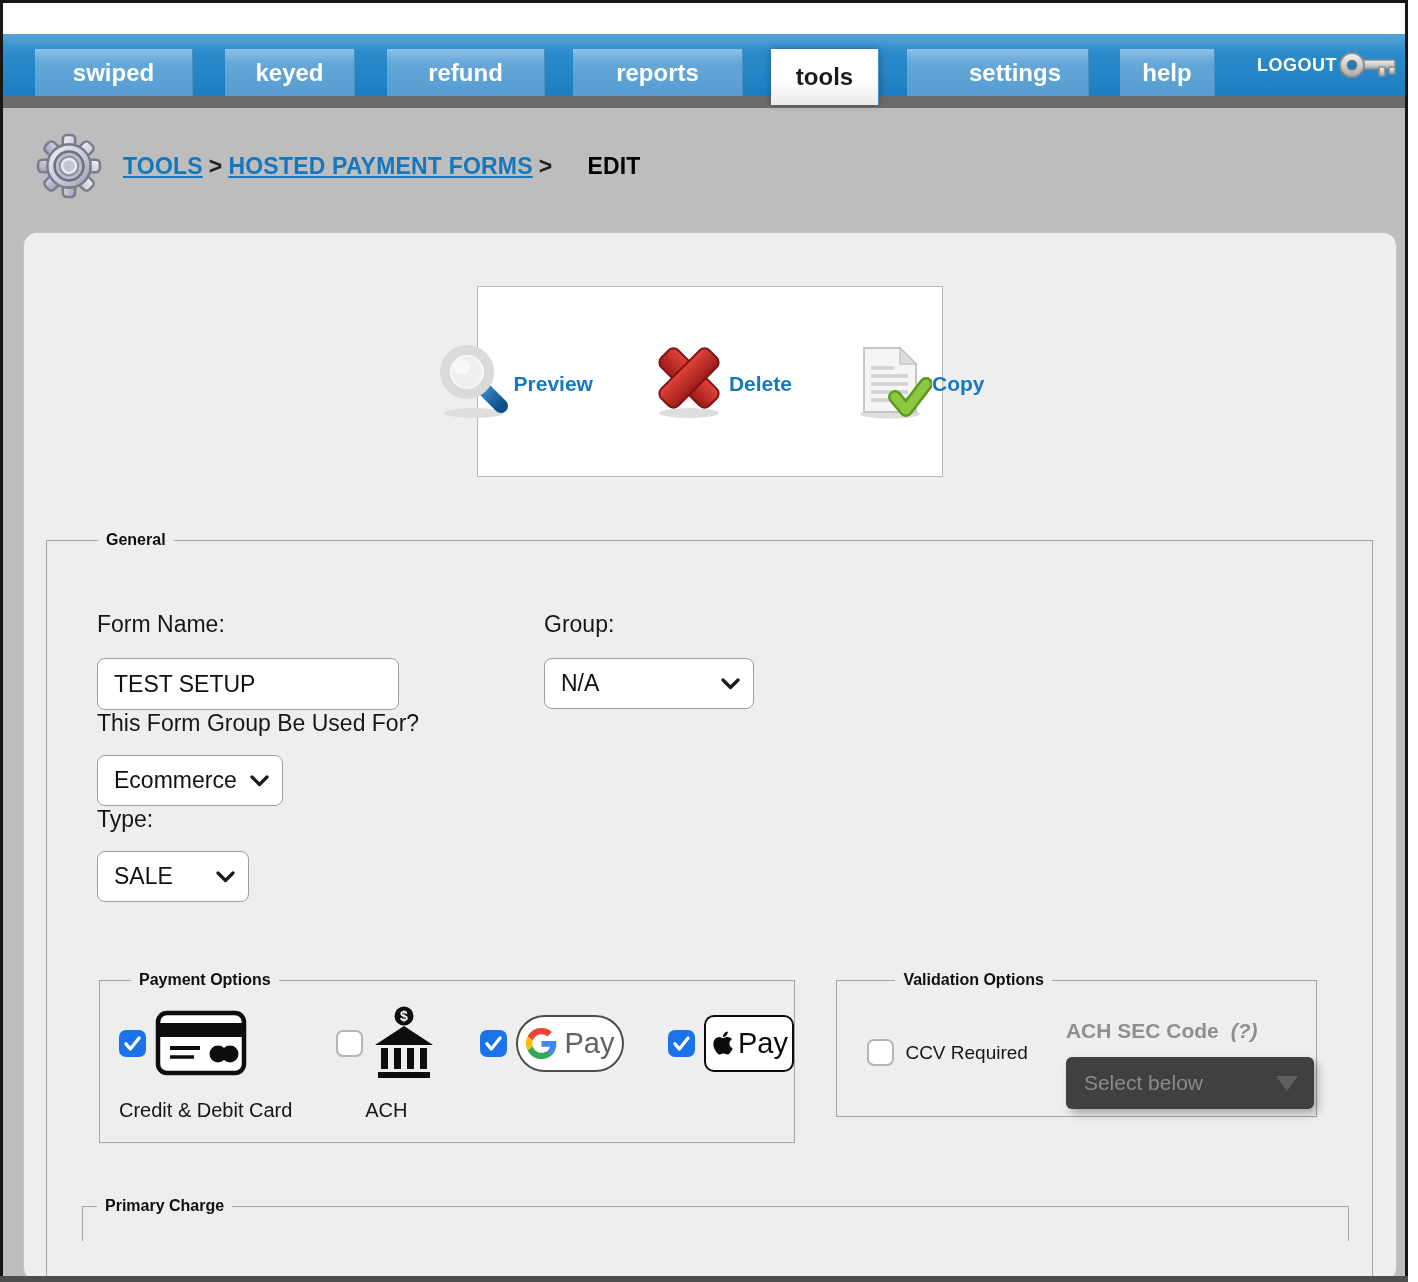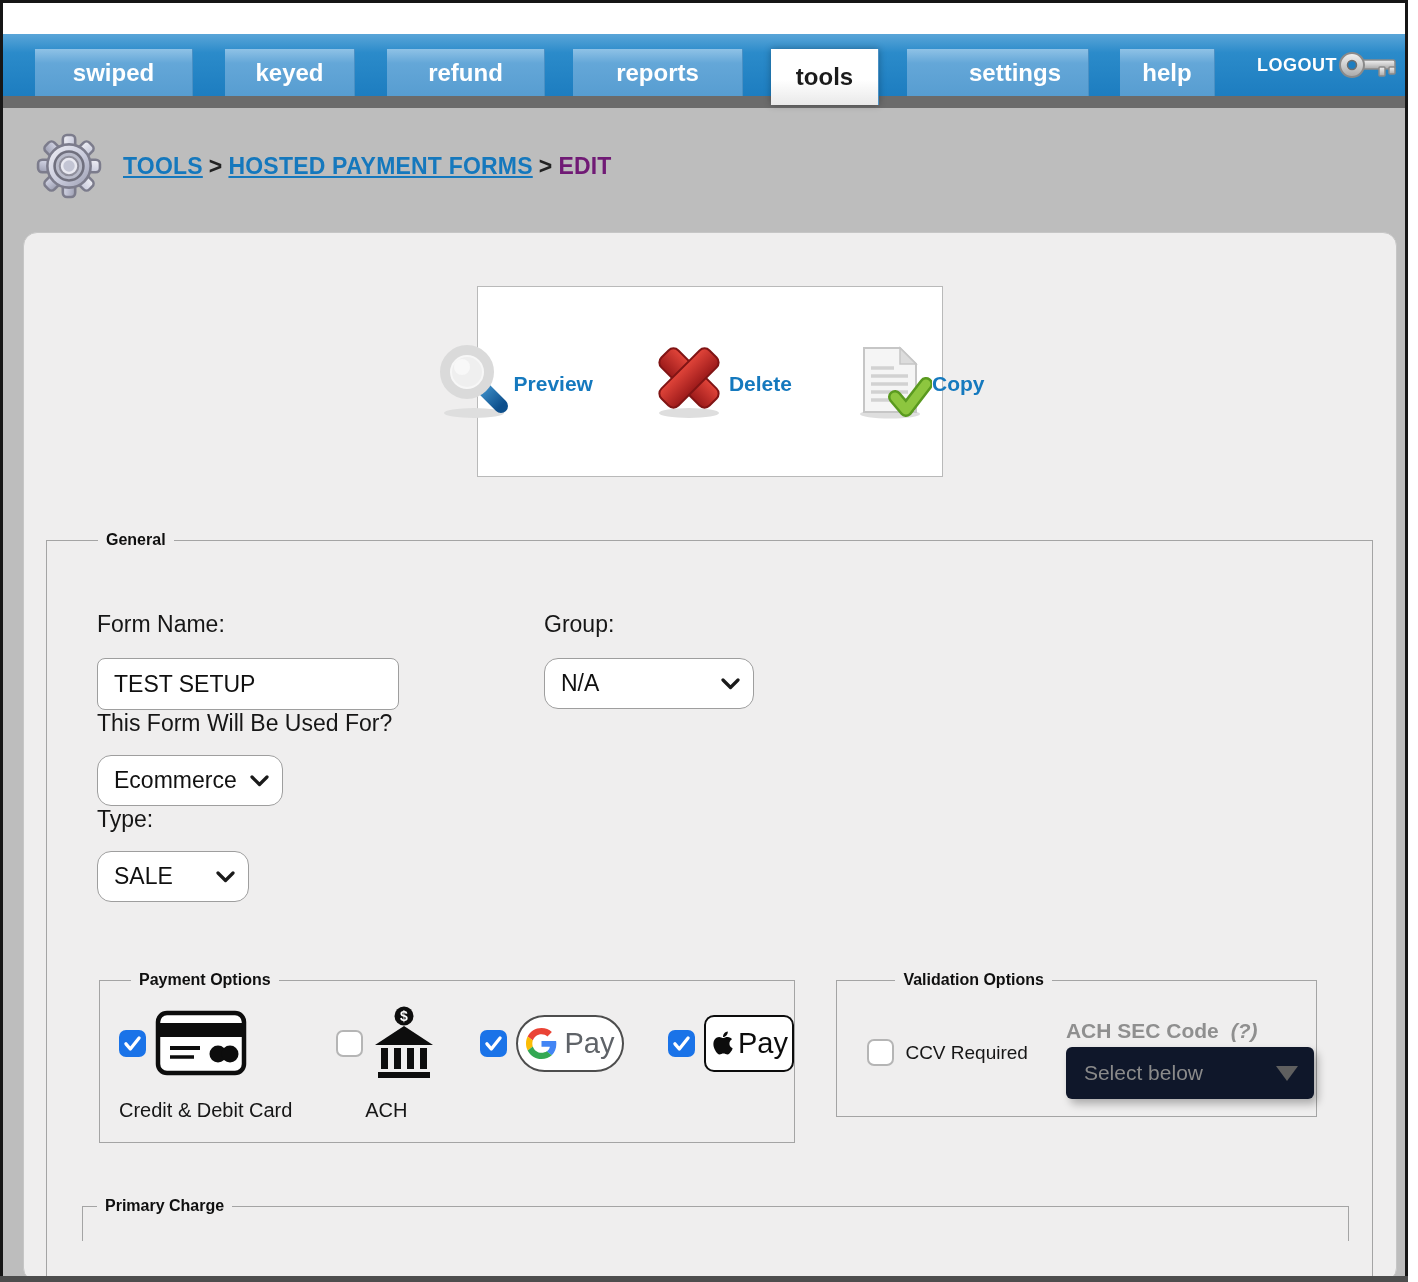--- a/index.html
+++ b/index.html
@@ -37,21 +37,21 @@
   .logout { margin-left:auto; margin-right:6px; align-self:center; display:flex; align-items:center; cursor:pointer; }
   .logout-text { color:#fff; font-size:18px; font-weight:bold; letter-spacing:.5px; }
   .darkstrip { height:12px; background:#6b6b6b; }
 
   
   .gray-area { flex:1; background:#bdbdbd; display:flex; flex-direction:column; }
   .breadcrumb { height:124px; display:flex; align-items:center; gap:21px; padding:0 0 8px 33px; }
   .crumbs { font-size:23px; font-weight:bold; color:#2a2a2a; letter-spacing:.2px; }
   .crumbs a { color:#1578bd; text-decoration:underline; cursor:pointer; }
   .crumb-sep { color:#222; padding:0 6px; }
-  .crumb-current { color:#701a75; }
+  .crumb-current { color:#000000;margin-left:29px; }
 
   
   .main-panel {
     margin-left:20px; width:1374px; height:1050px; background:#efeeee;
     border:1px solid #c6c6c6; border-radius:14px; overflow:hidden;
   }
 
   .action-box {
     width:466px; height:191px; margin:53px auto 0; background:#ffffff;
     border:1px solid #b9b9b9; display:flex; align-items:center; justify-content:center; gap:56px;
@@ -74,21 +74,21 @@
   .col1 { width:447px; display:flex; flex-direction:column; }
   .col2 { display:flex; flex-direction:column; }
   .flabel { font-size:23px; color:#161616; margin-bottom:20px; }
   .flabel2 { font-size:23px; color:#161616; margin-top:36px; }
   .flabel3 { font-size:23px; color:#161616; margin-top:32px; }
   .text-input {
     width:302px; height:52px; border:1px solid #9e9e9e; border-radius:8px; background:#fff;
     font-family:inherit; font-size:23px; color:#101010; padding:0 16px; outline:none;
   }
   .select {
-    height:51px; border:1px solid #9e9e9e; border-radius:14px; background:#fff;
+    height:51px; border:1px solid #9e9e9e; border-radius:8px; background:#fff;
     display:flex; align-items:center; justify-content:space-between;
     padding:0 13px 0 16px; font-size:23px; color:#101010; cursor:pointer;
   }
   .sel-group { width:210px; }
   .sel-usedfor { width:186px; margin-top:18px; }
   .sel-type { width:152px; margin-top:18px; }
 
   .options-row { display:flex; align-items:flex-start; gap:41px; margin:69px 0 0 17px; }
 
   .fs-pay { width:694px; height:172px; padding:20px 0 0 19px; }
@@ -119,21 +119,21 @@
 
   .fs-val { width:481px; height:146px; padding:30px 0 0 30px; }
   .fs-val > legend { margin-left:28px; }
   .val-row { display:flex; align-items:flex-start; }
   .ccv { display:flex; align-items:center; gap:11px; margin-top:20px; }
   .ccv-label { font-size:19px; color:#161616; }
   .sec-col { margin-left:38px; display:flex; flex-direction:column; }
   .sec-label { font-size:21px; font-weight:bold; color:#8f8f8f; white-space:nowrap; }
   .sec-help { font-style:italic; margin-left:12px; }
   .sec-select {
-    margin-top:4px; width:248px; height:52px; background:#0f172a; border-radius:6px;
+    margin-top:14px; width:248px; height:52px; background:#404040; border-radius:6px;
     box-shadow:4px 5px 8px rgba(0,0,0,.28);
     display:flex; align-items:center; justify-content:space-between;
     padding:0 16px 0 18px; font-size:21px; color:#8a8a8a; cursor:pointer;
   }
   .tri { width:0; height:0; border-left:11px solid transparent; border-right:11px solid transparent; border-top:15px solid #5f5f5f; }
 
   .fs-primary { margin:54px 23px 0 0; height:44px; border-bottom:none; }
   .fs-primary > legend { margin-left:14px; }
 
   .bottom-strip { position:absolute; left:0; bottom:0; width:1408px; height:6px; background:#4d4d4d; z-index:6; }
@@ -278,21 +278,21 @@
                   <span>N/A</span>
                   <span style="display:flex;">
                     <svg width="19" height="12" viewBox="0 0 19 12">
                         <path d="M2 2 L9.5 9.5 L17 2" fill="none" stroke="#1a1a1a" stroke-width="3.2" stroke-linecap="round" stroke-linejoin="round"></path>
                       </svg>
                   </span>
                 </div>
               </div>
             </div>
 
-            <label class="flabel2">This Form Will Be Used For?</label>
+            <label class="flabel2">This Form Group Be Used For?</label>
             <div class="select sel-usedfor">
               <span>Ecommerce</span>
               <span style="display:flex;">
                 <svg width="19" height="12" viewBox="0 0 19 12">
                     <path d="M2 2 L9.5 9.5 L17 2" fill="none" stroke="#1a1a1a" stroke-width="3.2" stroke-linecap="round" stroke-linejoin="round"></path>
                   </svg>
               </span>
             </div>
 
             <label class="flabel3">Type:</label>

